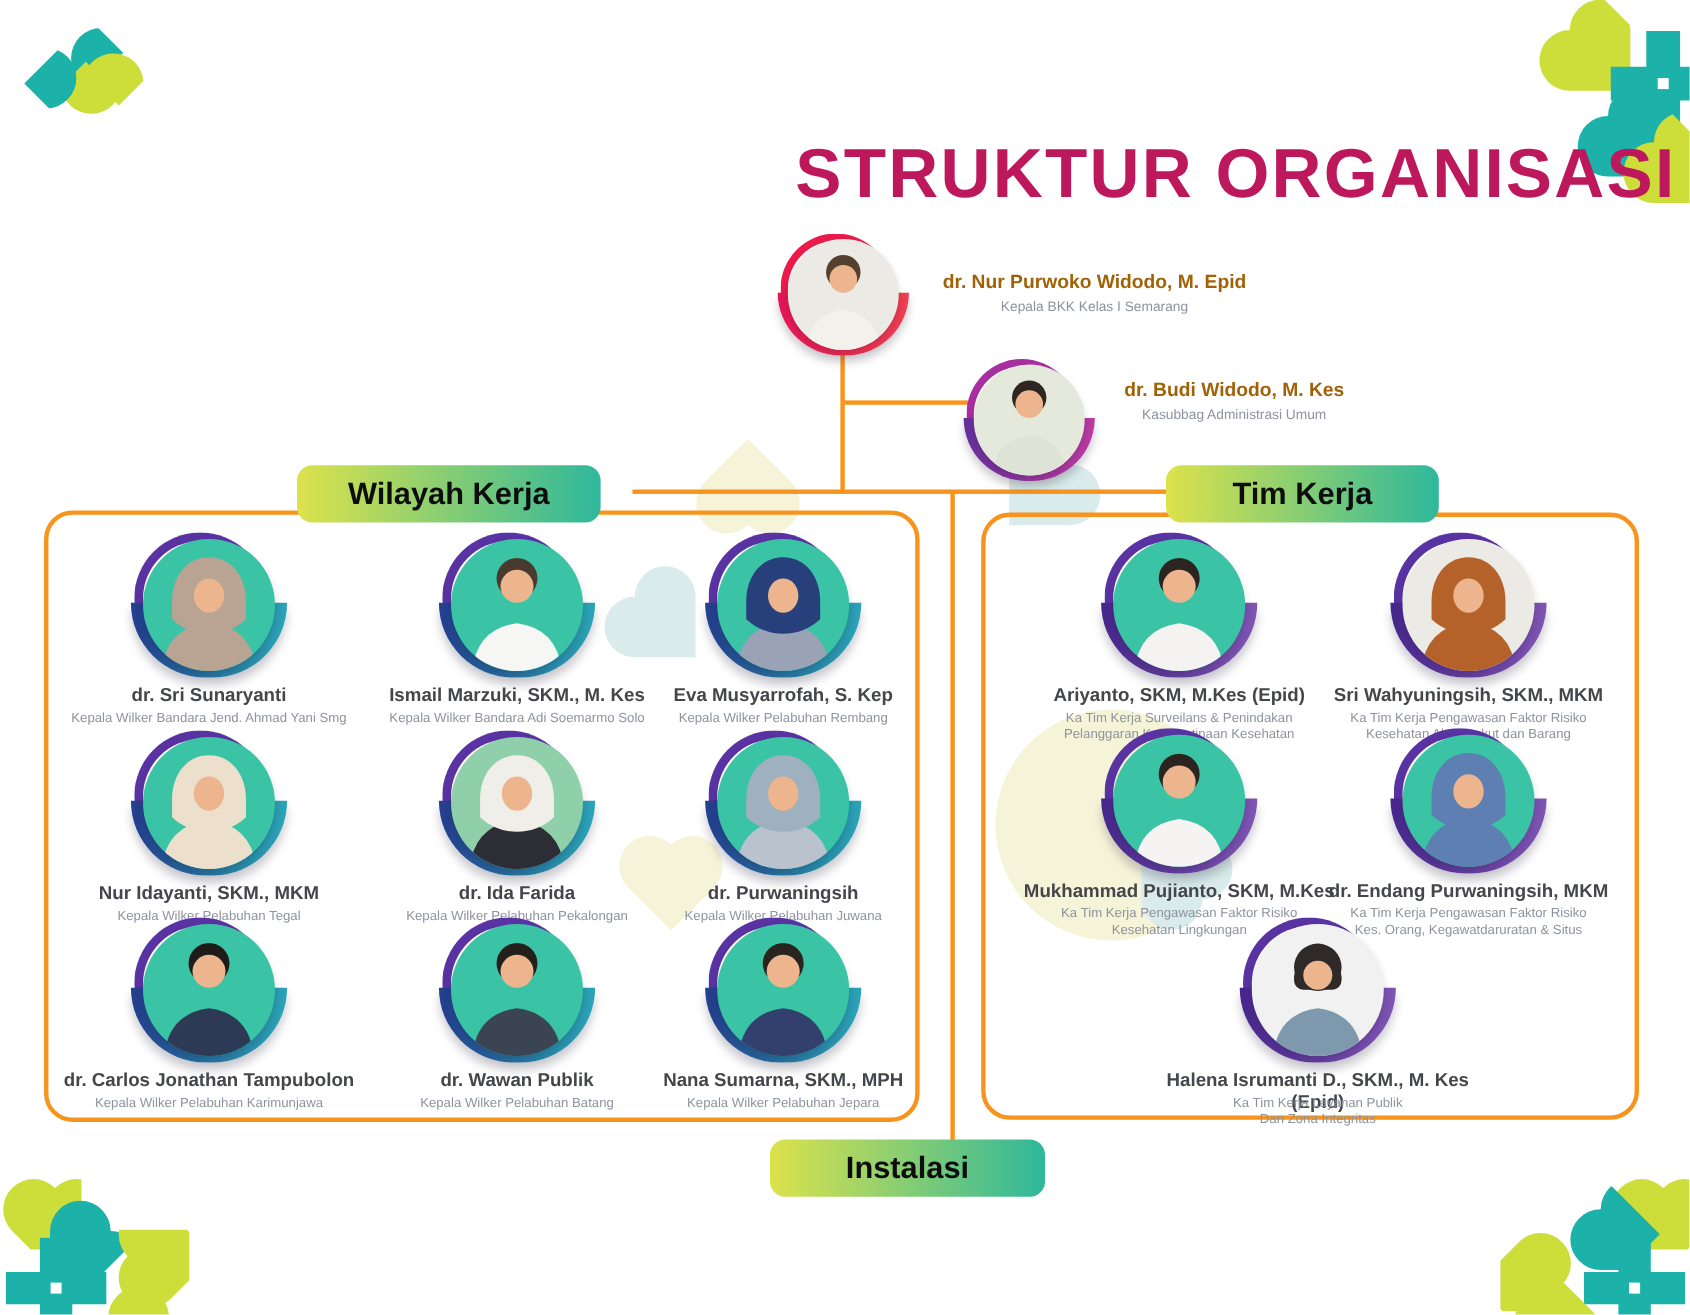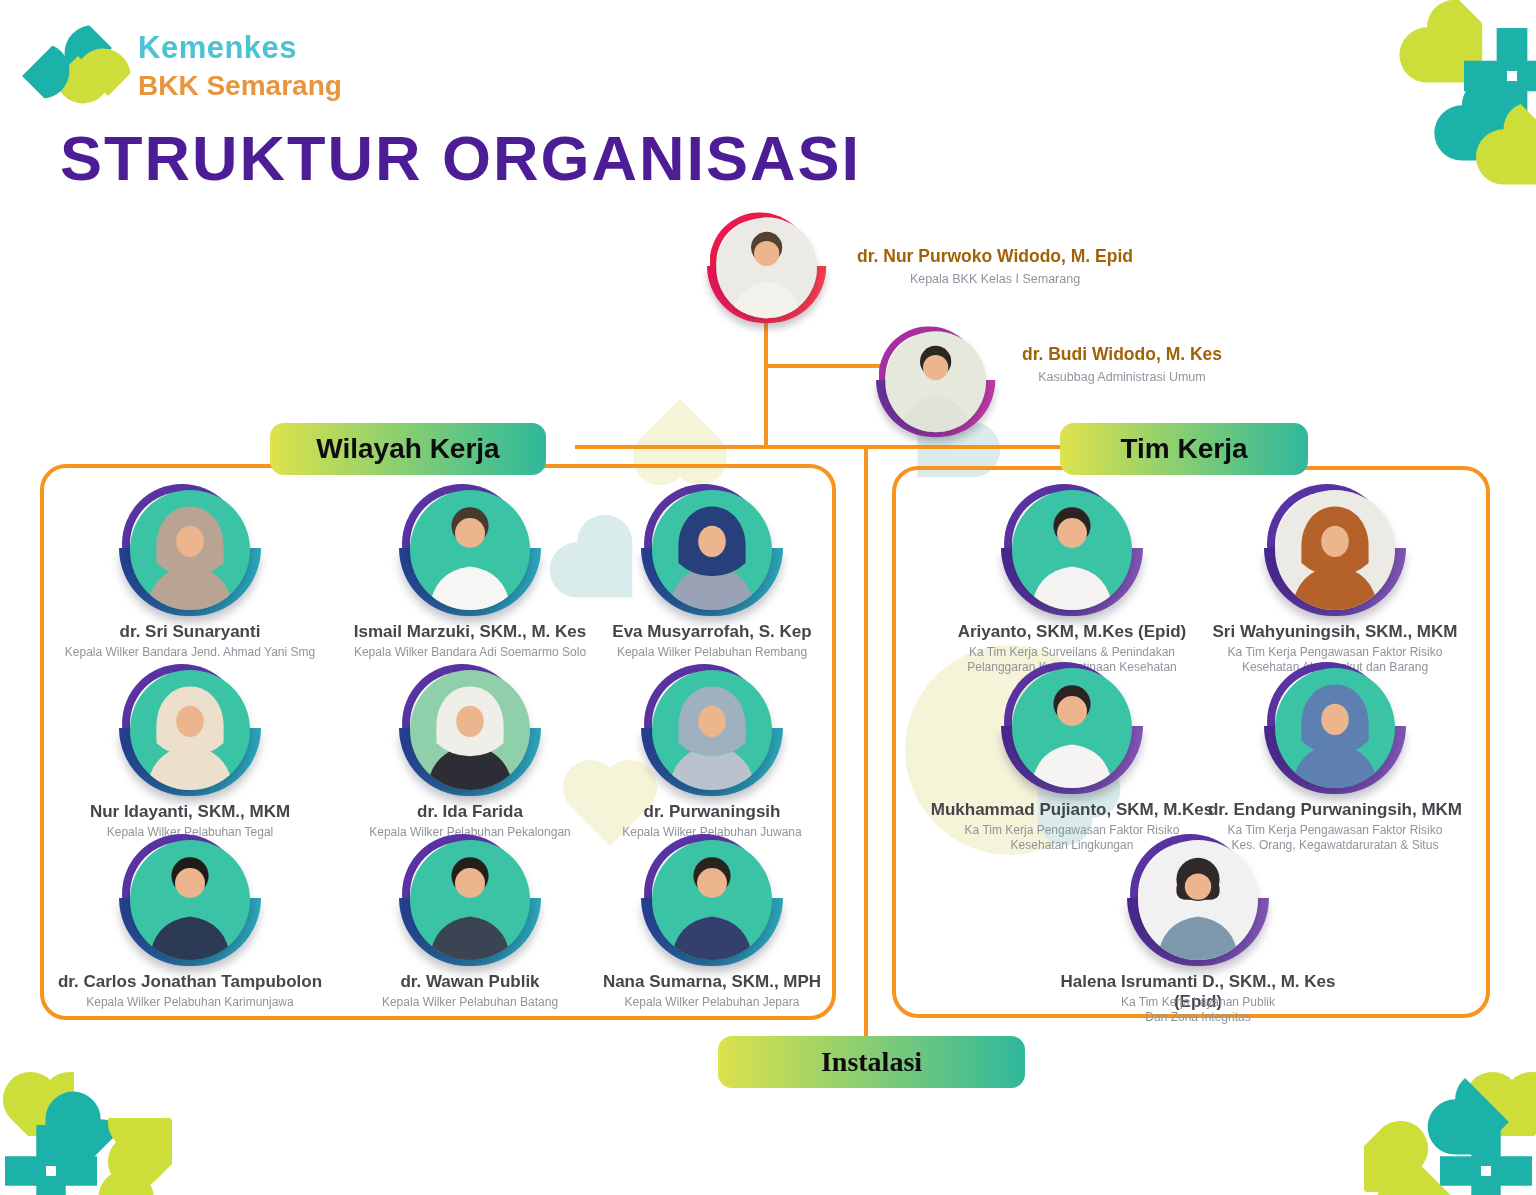--- a/index.html
+++ b/index.html
@@ -13,33 +13,33 @@
   .heart { position:absolute; }
   .plus { position:absolute; background:#1cb2aa;
     clip-path:polygon(34% 0,66% 0,66% 34%,100% 34%,100% 66%,66% 66%,66% 100%,34% 100%,34% 66%,0 66%,0 34%,34% 34%); }
   .plus::after { content:''; position:absolute; left:45%; top:45%; width:10%; height:10%; background:#fff; }
   
   .brand { position:absolute; left:28px; top:12px; z-index:5; width:380px; height:100px; }
   .brand-logo { position:absolute; left:0; top:0; width:102px; height:100px; }
   .brand-text { position:absolute; left:110px; top:18px; }
   .brand-line1 { font-size:31px; font-weight:800; color:#4cc2d4; letter-spacing:.5px; }
   .brand-line2 { font-size:28px; font-weight:800; color:#e8953c; margin-top:4px; }
-  .page-title { position:absolute; left:60px; right:0; top:122px; text-align:left; z-index:2;
-    font-size:63px; font-weight:800; color:#4c1d95; letter-spacing:2px; }
+  .page-title { position:absolute; left:60px; right:12px; top:122px; text-align:right; z-index:2;
+    font-size:63px; font-weight:800; color:#be185d; letter-spacing:2px; }
   
   .panel { position:absolute; border:4px solid #f7941d; border-radius:26px; z-index:1; }
   .panel-wk { left:40px; top:464px; width:796px; height:556px; }
   .panel-tk { left:892px; top:466px; width:598px; height:552px; }
   .banner { position:absolute; height:52px; border-radius:14px; z-index:4;
     background:linear-gradient(90deg,#dde24b,#2eb89c);
     display:flex; align-items:center; justify-content:center;
     font-size:28px; font-weight:800; color:#0d0d0d; }
   .banner-wk { left:270px; top:423px; width:276px; }
   .banner-tk { left:1060px; top:423px; width:248px; }
-  .banner-inst { left:718px; top:1036px; width:307px;font-family:Liberation Serif, serif; }
+  .banner-inst { left:700px; top:1036px; width:250px; }
   .line { position:absolute; background:#f7941d; z-index:2; }
   
   .avatar { position:absolute; width:142px; height:130px; z-index:3; }
   .avatar .arc { position:absolute; left:3px; top:-2px; width:120px; height:120px;
     border:8px solid; border-radius:50%; border-bottom-color:transparent !important; }
   .avatar .bowl { position:absolute; left:0; top:62px; width:142px; height:68px;
     border-radius:0 0 71px 71px; box-shadow:0 7px 9px rgba(70,70,90,.28); }
   .avatar .photo { position:absolute; left:11px; top:4px; width:120px; height:120px;
     border-radius:50%; overflow:hidden; box-shadow:0 4px 8px rgba(0,0,0,.15); }
   .avatar .photo svg { position:absolute; left:0; bottom:-1px; width:100%; height:100%; }
@@ -154,24 +154,20 @@
     <svg class="heart" style="left:56px;top:26px;width:48px;height:48px;transform:rotate(45deg)">
         <use href="#hp" fill="#cddd3a"></use>
       </svg>
     <svg class="heart" style="left:26px;top:54px;width:48px;height:48px;transform:rotate(225deg)">
         <use href="#hp" fill="#cddd3a"></use>
       </svg>
     <svg class="heart" style="left:4px;top:40px;width:48px;height:48px;transform:rotate(135deg)">
         <use href="#hp" fill="#1cb2aa"></use>
       </svg>
   </div>
-  <div class="brand-text">
-    <div class="brand-line1">Kemenkes</div>
-    <div class="brand-line2">BKK Semarang</div>
-  </div>
 </div>
 
 <div class="page-title">STRUKTUR ORGANISASI</div>
 
 <div class="line" style="left:764px;top:320px;width:4px;height:129px"></div>
 <div class="line" style="left:766px;top:364px;width:116px;height:4px"></div>
 <div class="line" style="left:575px;top:445px;width:487px;height:4px"></div>
 <div class="line" style="left:864px;top:447px;width:4px;height:592px"></div>
 
 <div class="panel panel-wk" id="panel-wk"></div>

